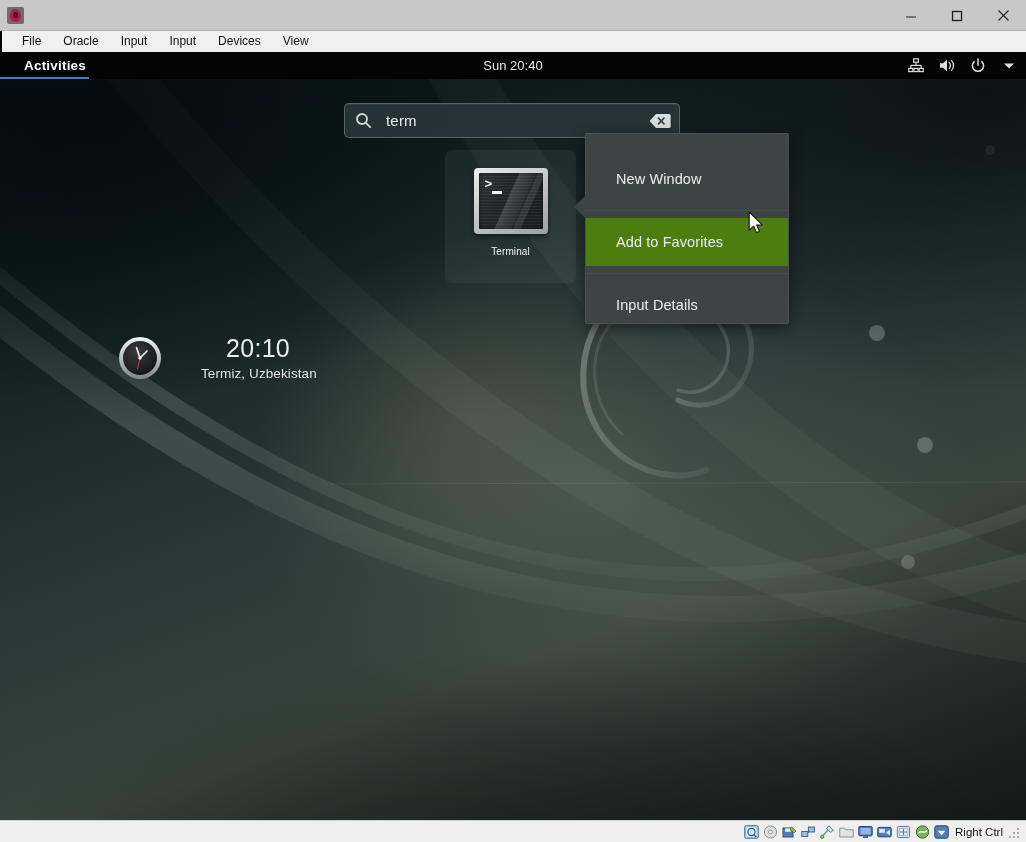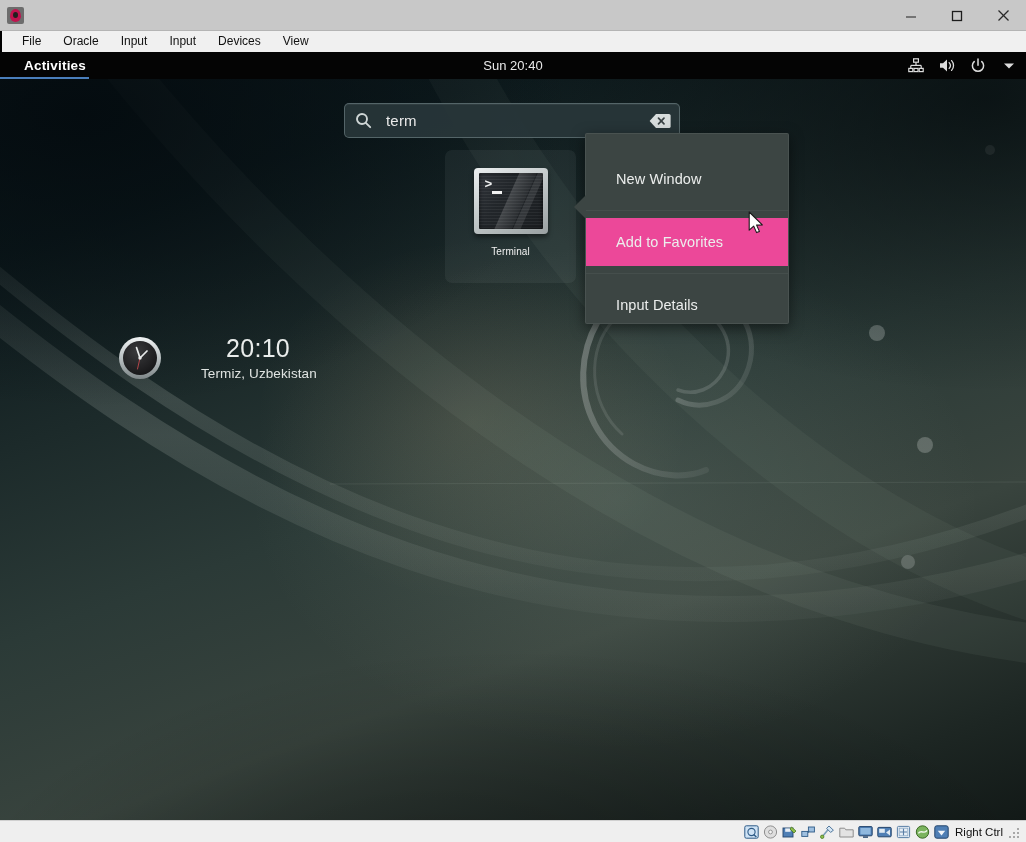--- a/index.html
+++ b/index.html
@@ -313,21 +313,21 @@
     height: 48px;
     display: flex;
     align-items: center;
     padding-left: 30px;
     font-size: 14.5px;
     color: #eceeed;
     letter-spacing: 0.1px;
     cursor: pointer;
   }
   .ctx-item.highlight {
-    background: #ec4899;
+    background: #4d7c0f;
   }
   .ctx-sep {
     height: 1px;
     margin: 7px 0;
     background: rgba(255,255,255,0.05);
   }
 
   
   .clock-widget {
     position: absolute;

